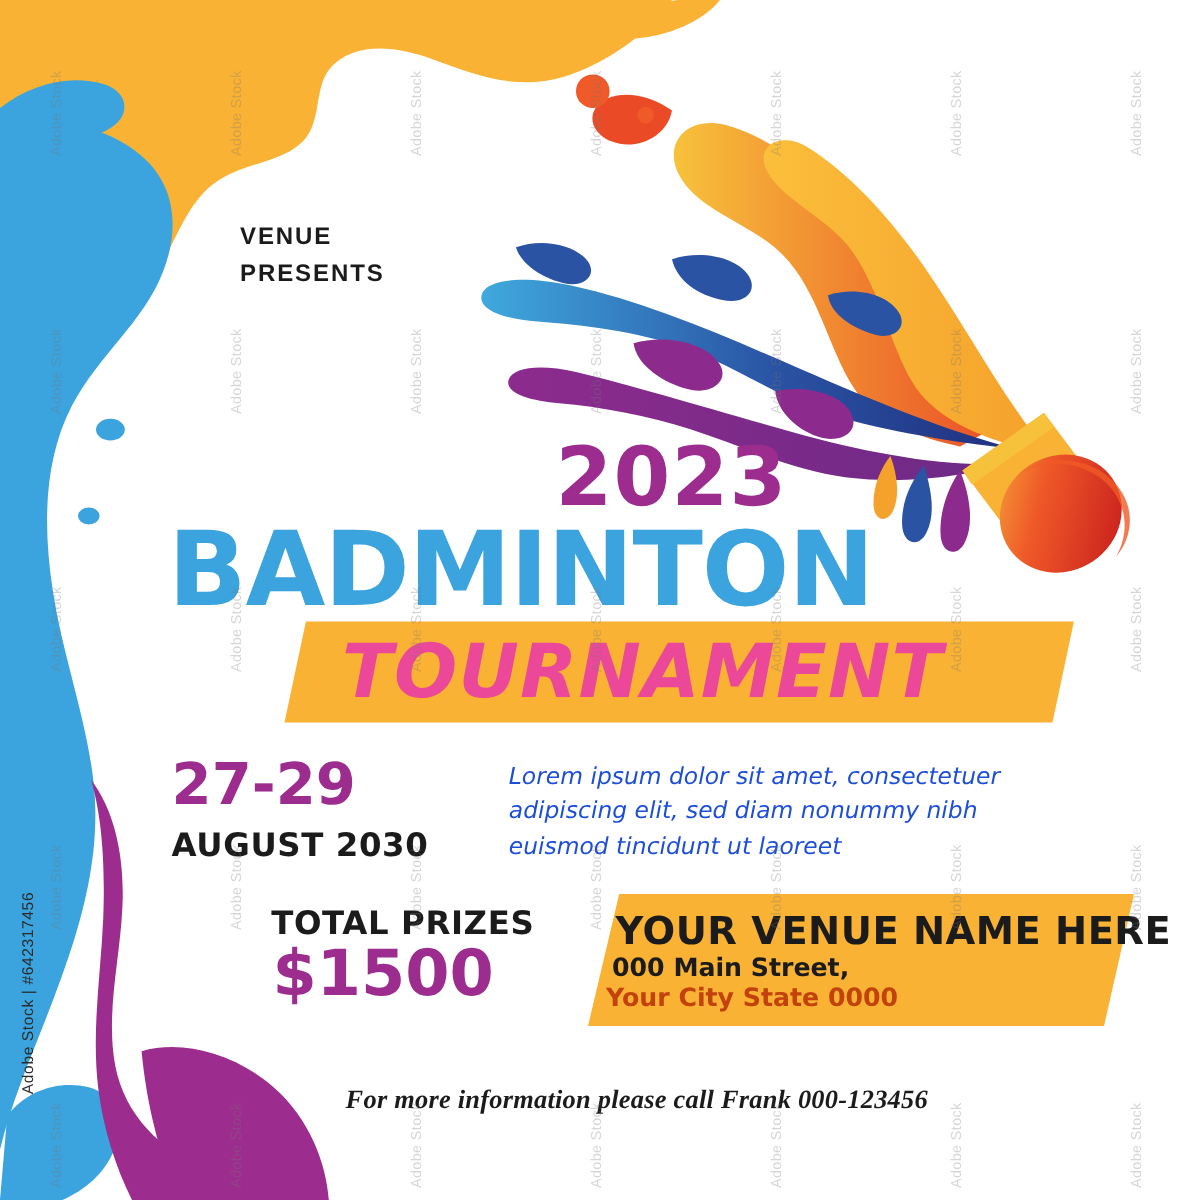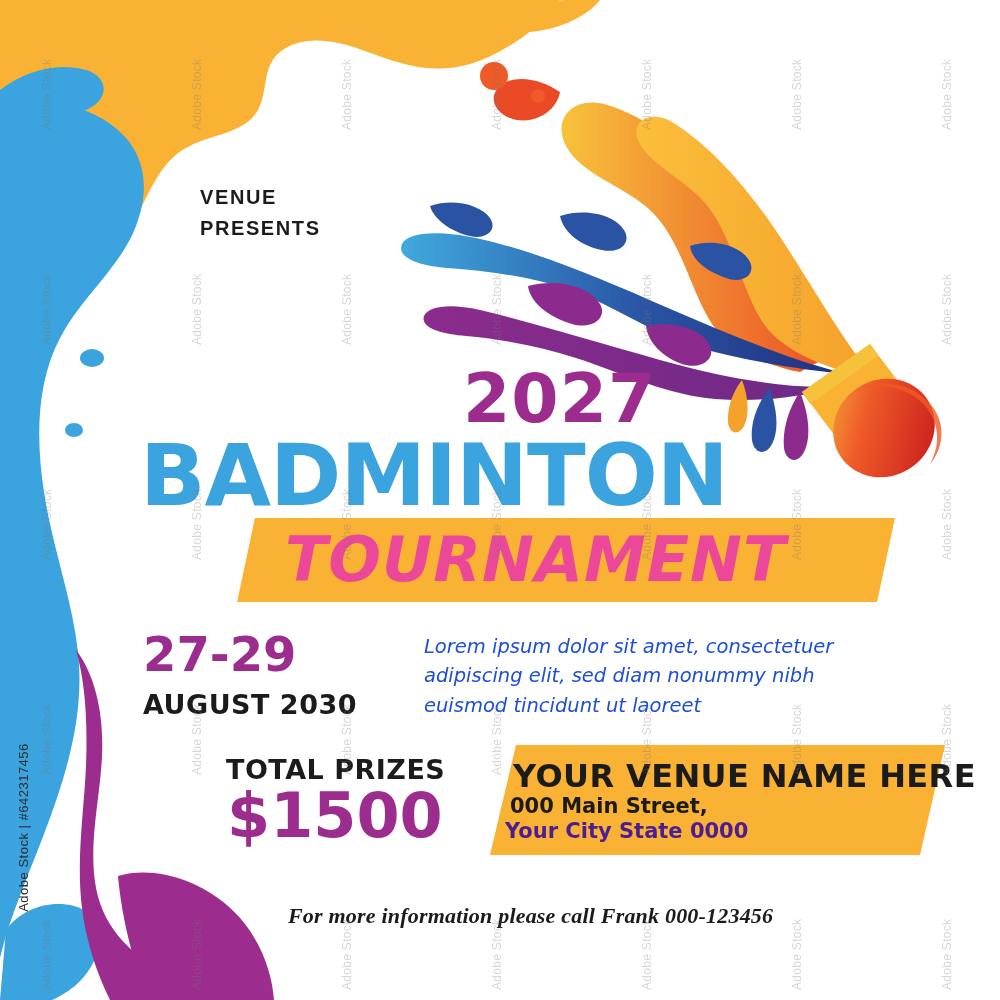--- a/index.html
+++ b/index.html
@@ -162,21 +162,21 @@
     font-weight: 700;
     color: #1b1b1b;
     letter-spacing: 0.5px;
     line-height: 1;
     font-family: "DejaVu Sans", sans-serif;
   }
   .prizes-amount {
     position: absolute;
     left: 227px;
     top: 785px;
-    font-size: 62px;
+    font-size: 53px;
     font-weight: 700;
     color: #9c2d8e;
     line-height: 1;
     font-family: "DejaVu Sans", sans-serif;
   }
   .venue-band {
     position: absolute;
     left: 490px;
     top: 745px;
     width: 455px;
@@ -204,21 +204,21 @@
     color: #1b1b1b;
     line-height: 1.25;
     font-family: "DejaVu Sans", sans-serif;
   }
   .venue-addr2 {
     position: absolute;
     left: 505px;
     top: 818px;
     font-size: 21px;
     font-weight: 700;
-    color: #4c1d95;
+    color: #c2410c;
     line-height: 1.25;
     font-family: "DejaVu Sans", sans-serif;
   }
   .footer {
     position: absolute;
     left: 288px;
     top: 905px;
     font-size: 22px;
     font-weight: 700;
     font-style: italic;
@@ -370,21 +370,21 @@
 
   <div class="content">
     <div class="sub-band"></div>
     <div class="venue-band"></div>
 
     <div class="presents">
       <div>VENUE</div>
       <div>PRESENTS</div>
     </div>
 
-    <div class="year">2027</div>
+    <div class="year">2023</div>
     <div class="title-main">BADMINTON</div>
     <div class="title-sub">TOURNAMENT</div>
 
     <div class="dates-big">27-29</div>
     <div class="dates-small">AUGUST 2030</div>
 
     <div class="lorem">Lorem ipsum dolor sit amet, consectetuer adipiscing elit, sed diam nonummy nibh euismod tincidunt ut laoreet</div>
 
     <div class="prizes-label">TOTAL PRIZES</div>
     <div class="prizes-amount">$1500</div>

